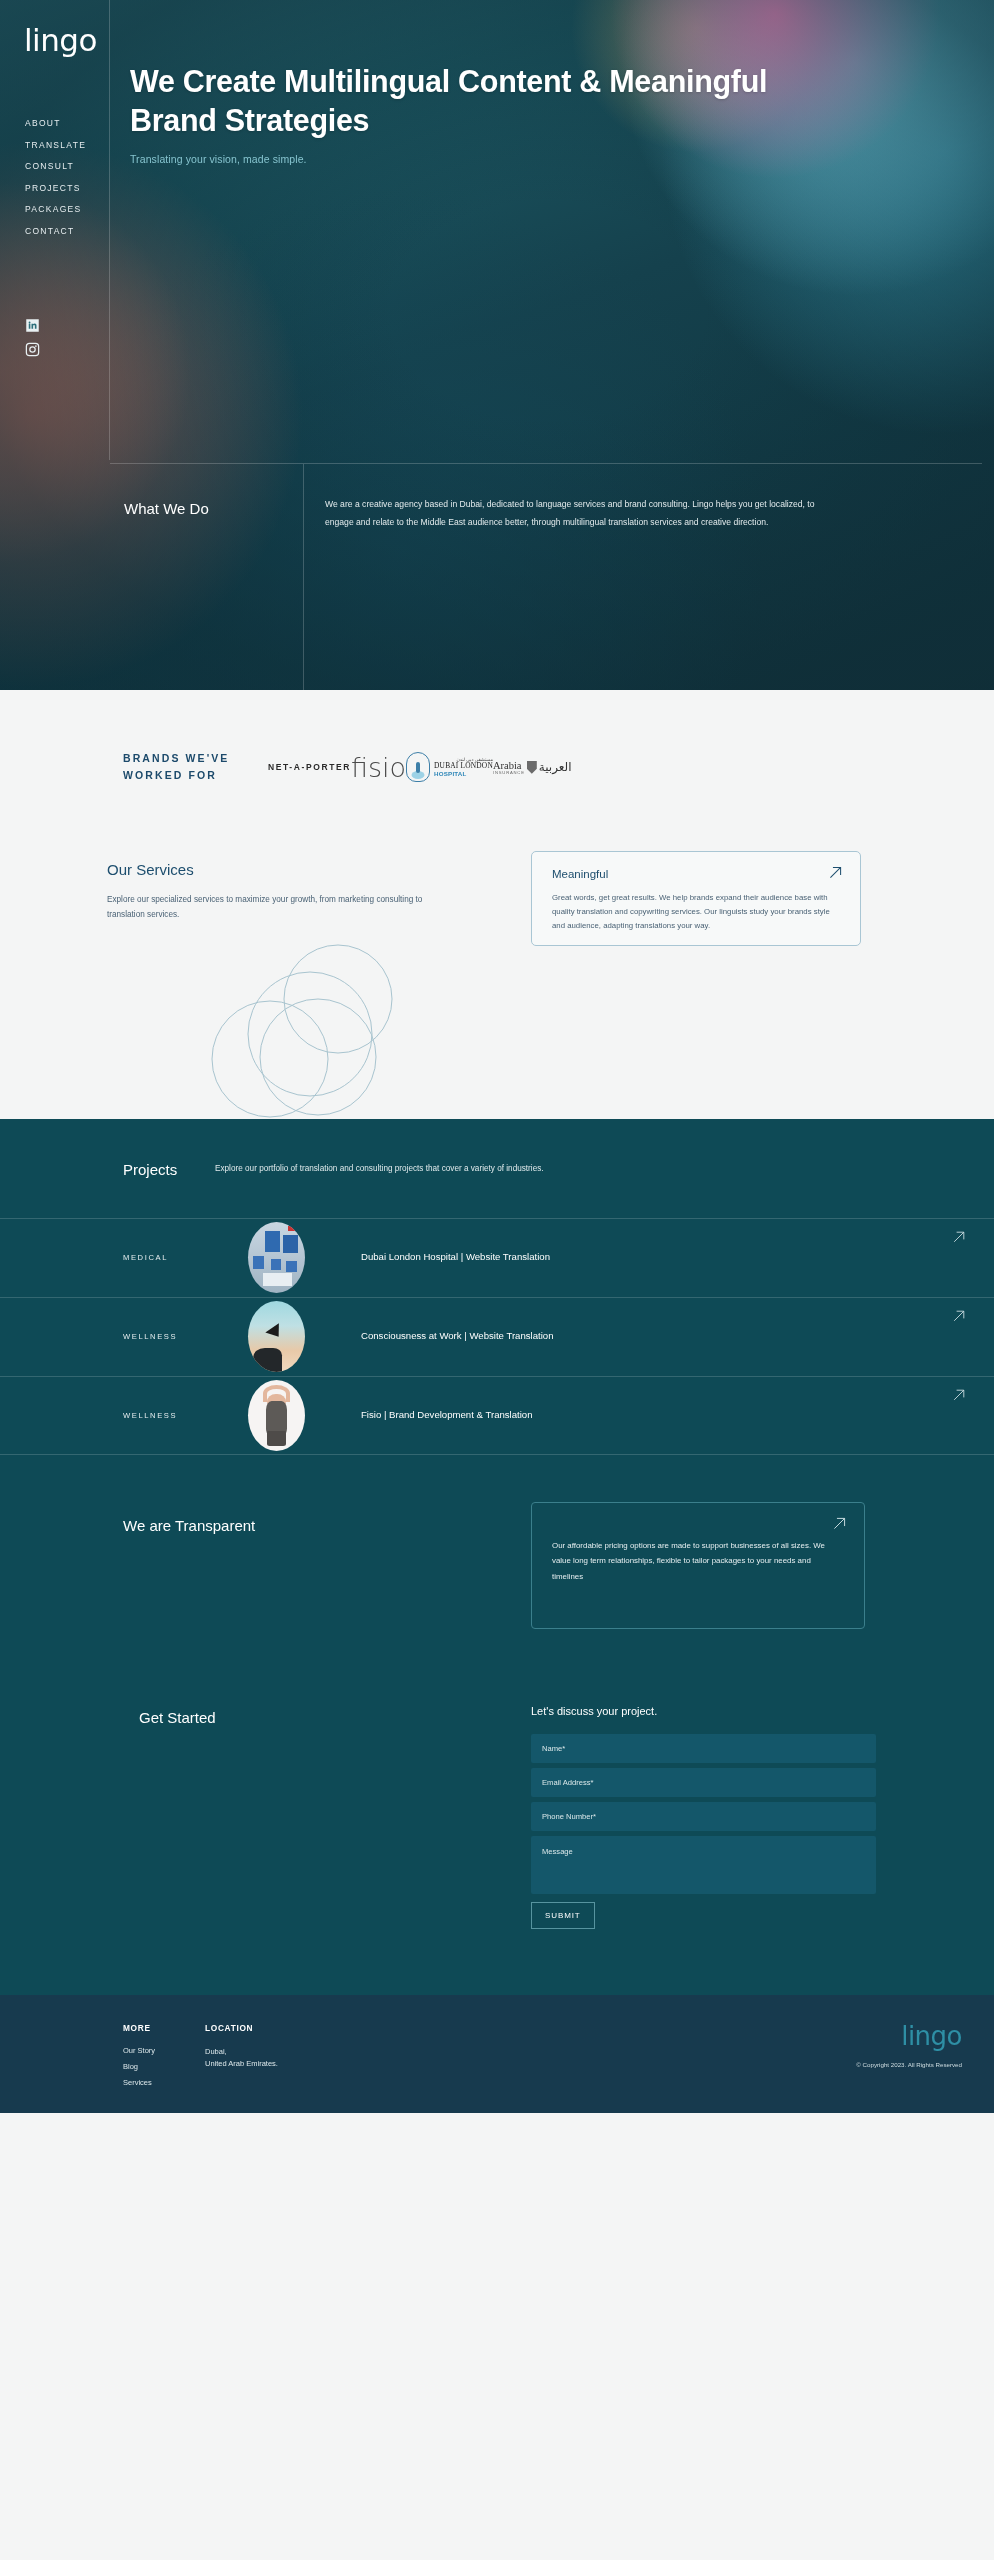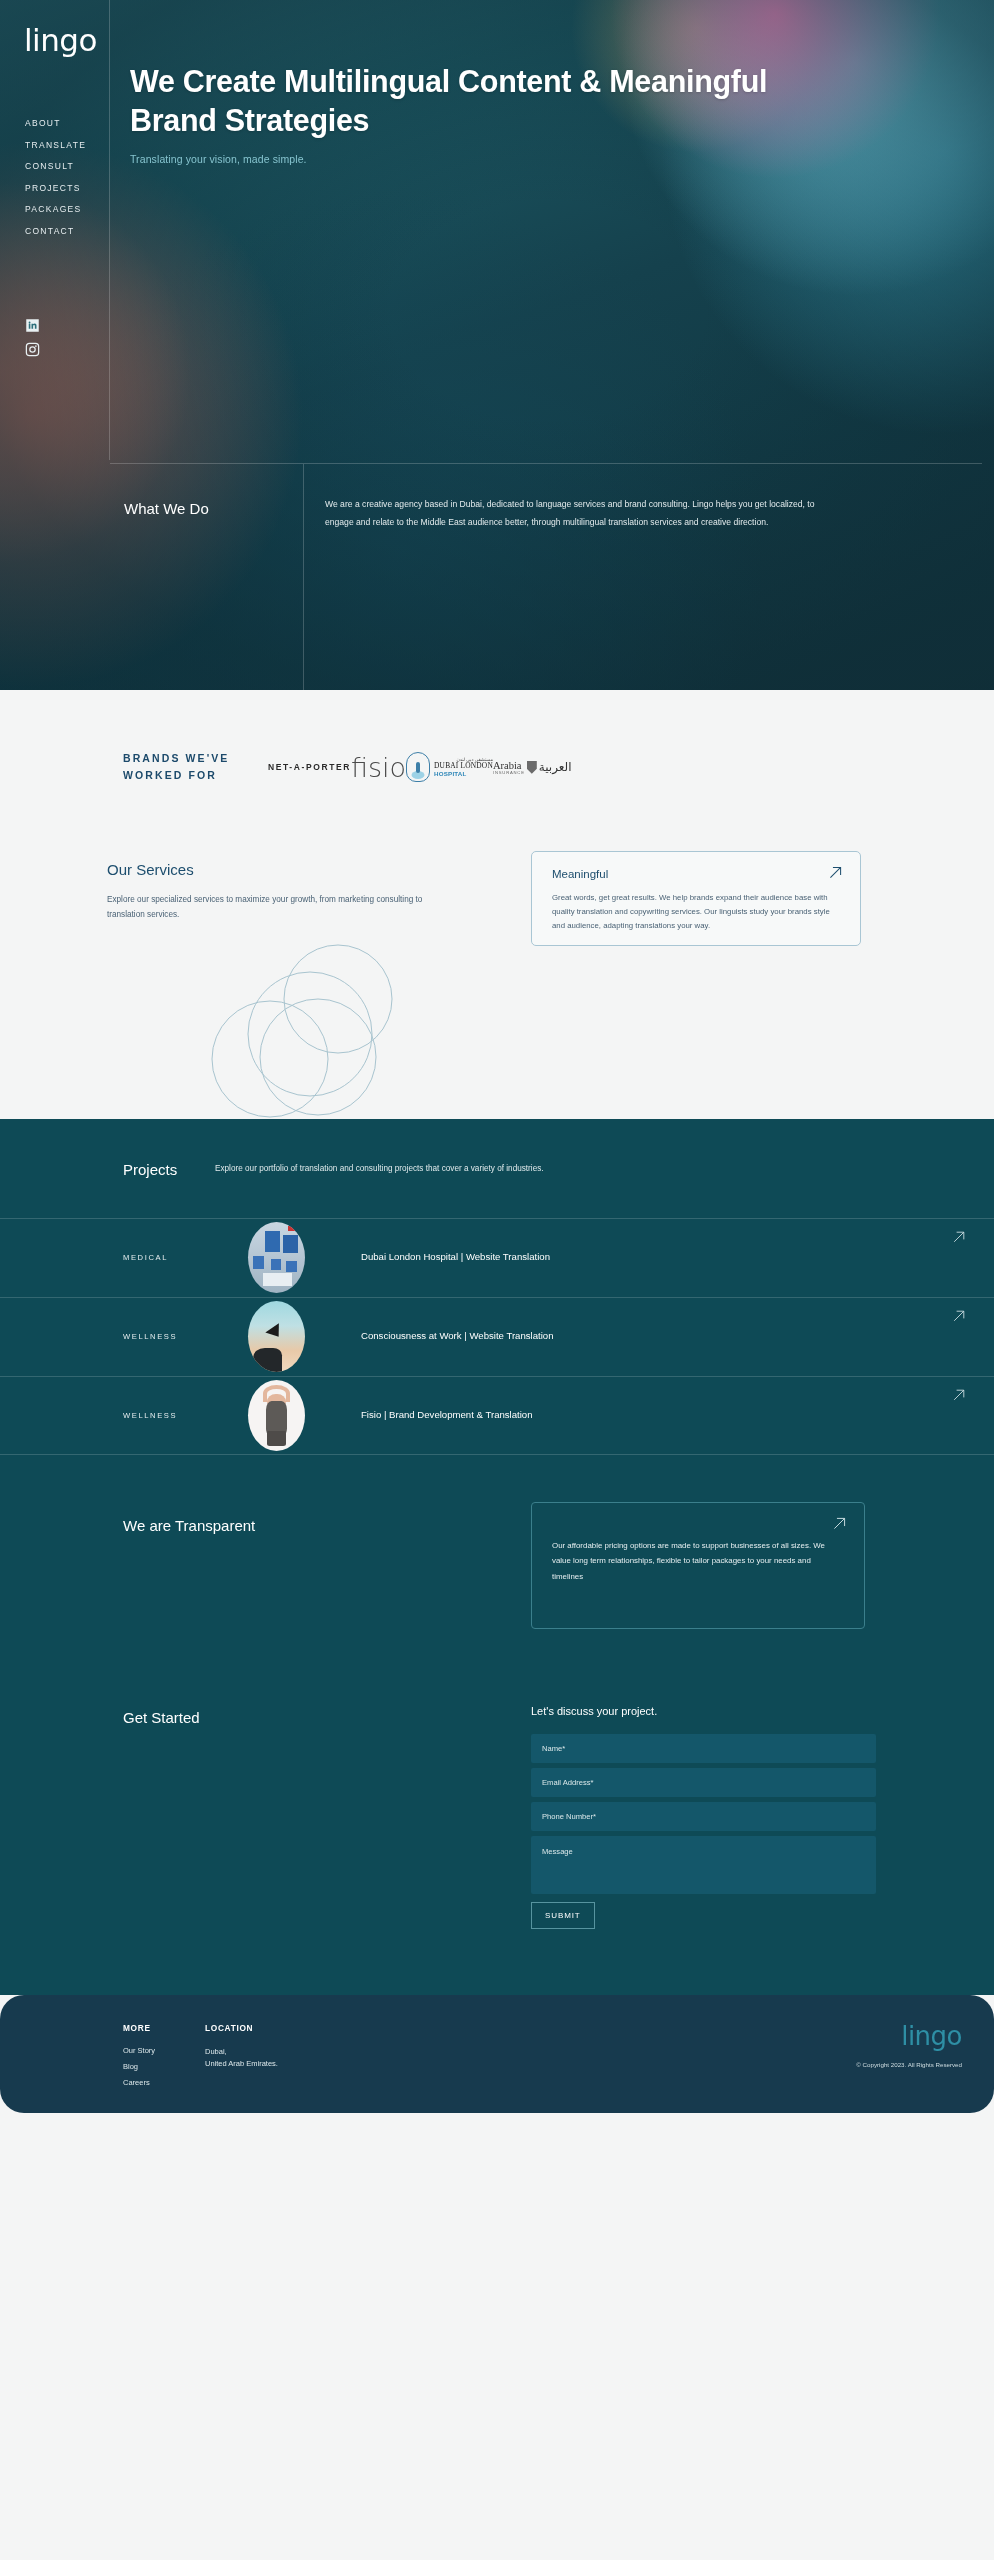--- a/index.html
+++ b/index.html
@@ -199,39 +199,39 @@
   .tr-title { position:absolute; left: 123px; top: 62px; color:#fff; font-size: 15px; }
   .tr-card {
     position:absolute; left: 531px; top: 47px; width: 334px; height: 127px;
     border: 1px solid #3b7f8c; border-radius: 4px;
     padding: 35px 24px 0 20px;
   }
   .tr-card-text { color:#e5eef0; font-size: 7.9px; line-height: 2.0; }
 
   
   .getstarted { background:#0e4a56; position:relative; padding-bottom: 66px; }
-  .gs-title { position:absolute; left:123px; top: 4px; color:#fff; font-size: 15px; }
+  .gs-title { position:absolute; left:139px; top: 4px; color:#fff; font-size: 15px; }
   .gs-right { margin-left: 531px; width: 345px; padding-top: 0; }
   .gs-lead { color:#ffffff; font-size: 11px; margin-bottom: 17px; }
   .fld {
     width: 345px; background: #14576a; border: none; border-radius: 2px;
     color: #dbe8ea; font-size: 7.6px; font-family:"Liberation Sans", sans-serif;
     padding: 11px 11px; margin-bottom: 5px; display:block;
   }
   .fld::placeholder { color:#dbe8ea; opacity:1; }
   input.fld { height: 29px; }
   textarea.fld { height: 58px; resize: none; }
   .submit {
     margin-top: 3px; background: transparent; border: 1px solid #57949f;
     color: #ffffff; font-size: 8px; letter-spacing: 0.9px;
     padding: 8px 13px; cursor: pointer; font-family:"Liberation Sans", sans-serif;
   }
 
   
-  .footer { background: #173a4e; position: relative; height: 118px; border-radius: 24px; }
+  .footer { background: #173a4e; position: relative; height: 118px; }
   .ft-col { position:absolute; top: 28px; }
   .ft-more { left: 123px; }
   .ft-loc  { left: 205px; }
   .ft-h { color:#ffffff; font-size: 8.3px; font-weight:700; letter-spacing: .7px; margin-bottom: 13px; }
   .ft-l { color:#dce7ea; font-size: 7.5px; text-decoration:none; display:block; margin-bottom: 7px; }
   .ft-t { color:#dce7ea; font-size: 7.5px; line-height: 1.65; }
   .ft-logo { position:absolute; right: 32px; top: 26px; color:#2e8fa5; font-size: 26px;
              font-family:"DejaVu Sans", sans-serif; letter-spacing:-0.5px; }
   .ft-copy { position:absolute; right: 32px; top: 66px; color:#cfdde1; font-size: 6.2px; }
 </style>
@@ -419,21 +419,21 @@
       <textarea class="fld" placeholder="Message" style=""></textarea>
       <button class="submit">SUBMIT</button>
     </div>
   </section>
 
   <footer class="footer">
     <div class="ft-col ft-more">
       <div class="ft-h">MORE</div>
       <a href="#" class="ft-l">Our Story</a>
       <a href="#" class="ft-l">Blog</a>
-      <a href="#" class="ft-l">Careers</a>
+      <a href="#" class="ft-l">Services</a>
     </div>
     <div class="ft-col ft-loc">
       <div class="ft-h">LOCATION</div>
       <div class="ft-t">Dubai,</div>
       <div class="ft-t">United Arab Emirates.</div>
     </div>
     <div class="ft-logo">lingo</div>
     <div class="ft-copy">© Copyright 2023. All Rights Reserved</div>
   </footer>
 

